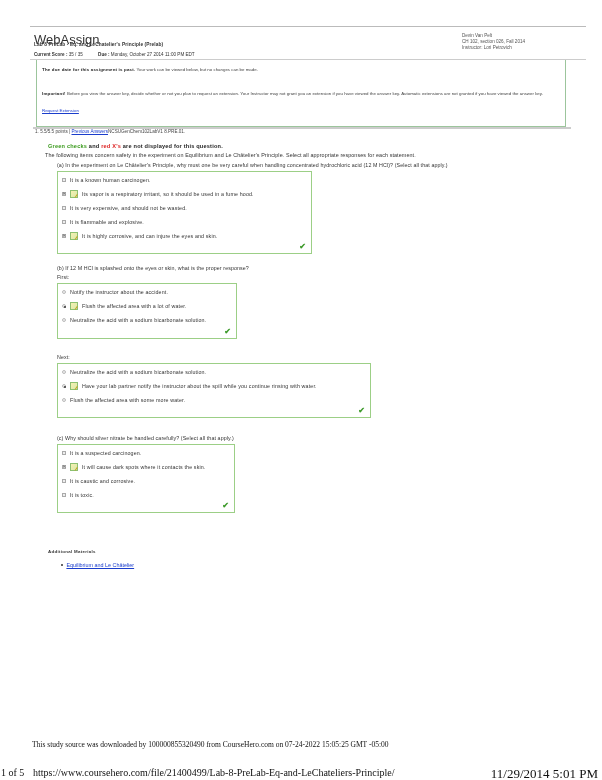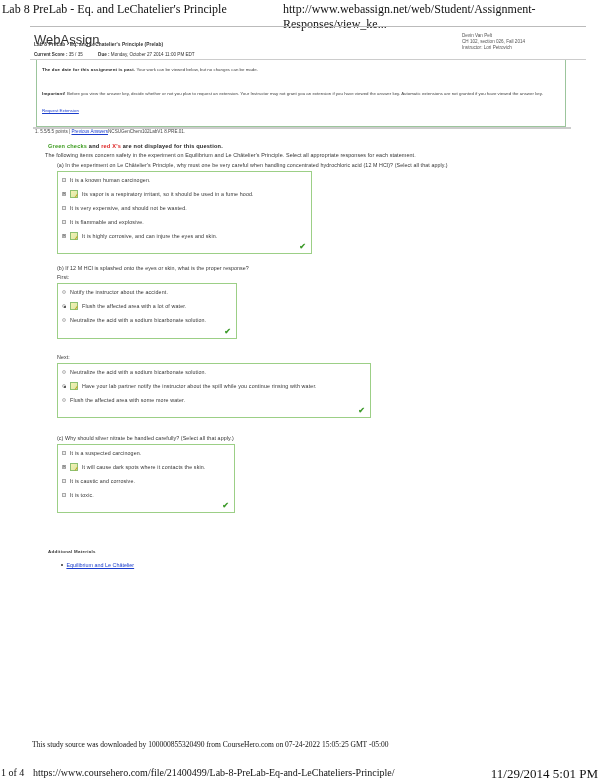--- a/index.html
+++ b/index.html
@@ -56,22 +56,20 @@
 
   .download-note { position: absolute; left: 32px; top: 740px; font-size: 7.5px; color: #111; }
   .footer-page { position: absolute; left: 1px; top: 767px; font-size: 10px; color: #111; }
   .footer-url { position: absolute; left: 33px; top: 767px; font-size: 10px; color: #111; }
   .footer-date { position: absolute; right: 4px; top: 766px; font-size: 13px; color: #111; }
 </style>
 </head>
 <body>
 
 <div class="print-header serif">
-  <span class="title">Lab 8 PreLab - Eq. and LeChatelier's Principle</span>
-  <span class="url">http://www.webassign.net/web/Student/Assignment-Responses/view_ke...</span>
 </div>
 
 <div class="page">
   <div class="top-rule"></div>
 
   <div class="wa-brand">WebAssign</div>
   <div class="wa-assign">Lab 8 PreLab - Eq. and LeChatelier's Principle (Prelab)</div>
 
   <div class="student-info">
     <div>Devin Van Pelt</div>
@@ -203,15 +201,15 @@
   </div>
 
   <div class="add-title">Additional Materials</div>
   <div class="add-item">
     <span class="bullet"></span>
     <span class="link">Equilibrium and Le Châtelier</span>
   </div>
 </div>
 
 <div class="download-note serif">This study source was downloaded by 100000855320490 from CourseHero.com on 07-24-2022 15:05:25 GMT -05:00</div>
-<div class="footer-page serif">1 of 4</div>
+<div class="footer-page serif">1 of 5</div>
 <div class="footer-url serif">https://www.coursehero.com/file/21400499/Lab-8-PreLab-Eq-and-LeChateliers-Principle/</div>
 <div class="footer-date serif">11/29/2014 5:01 PM</div>
 
 </body></html>

